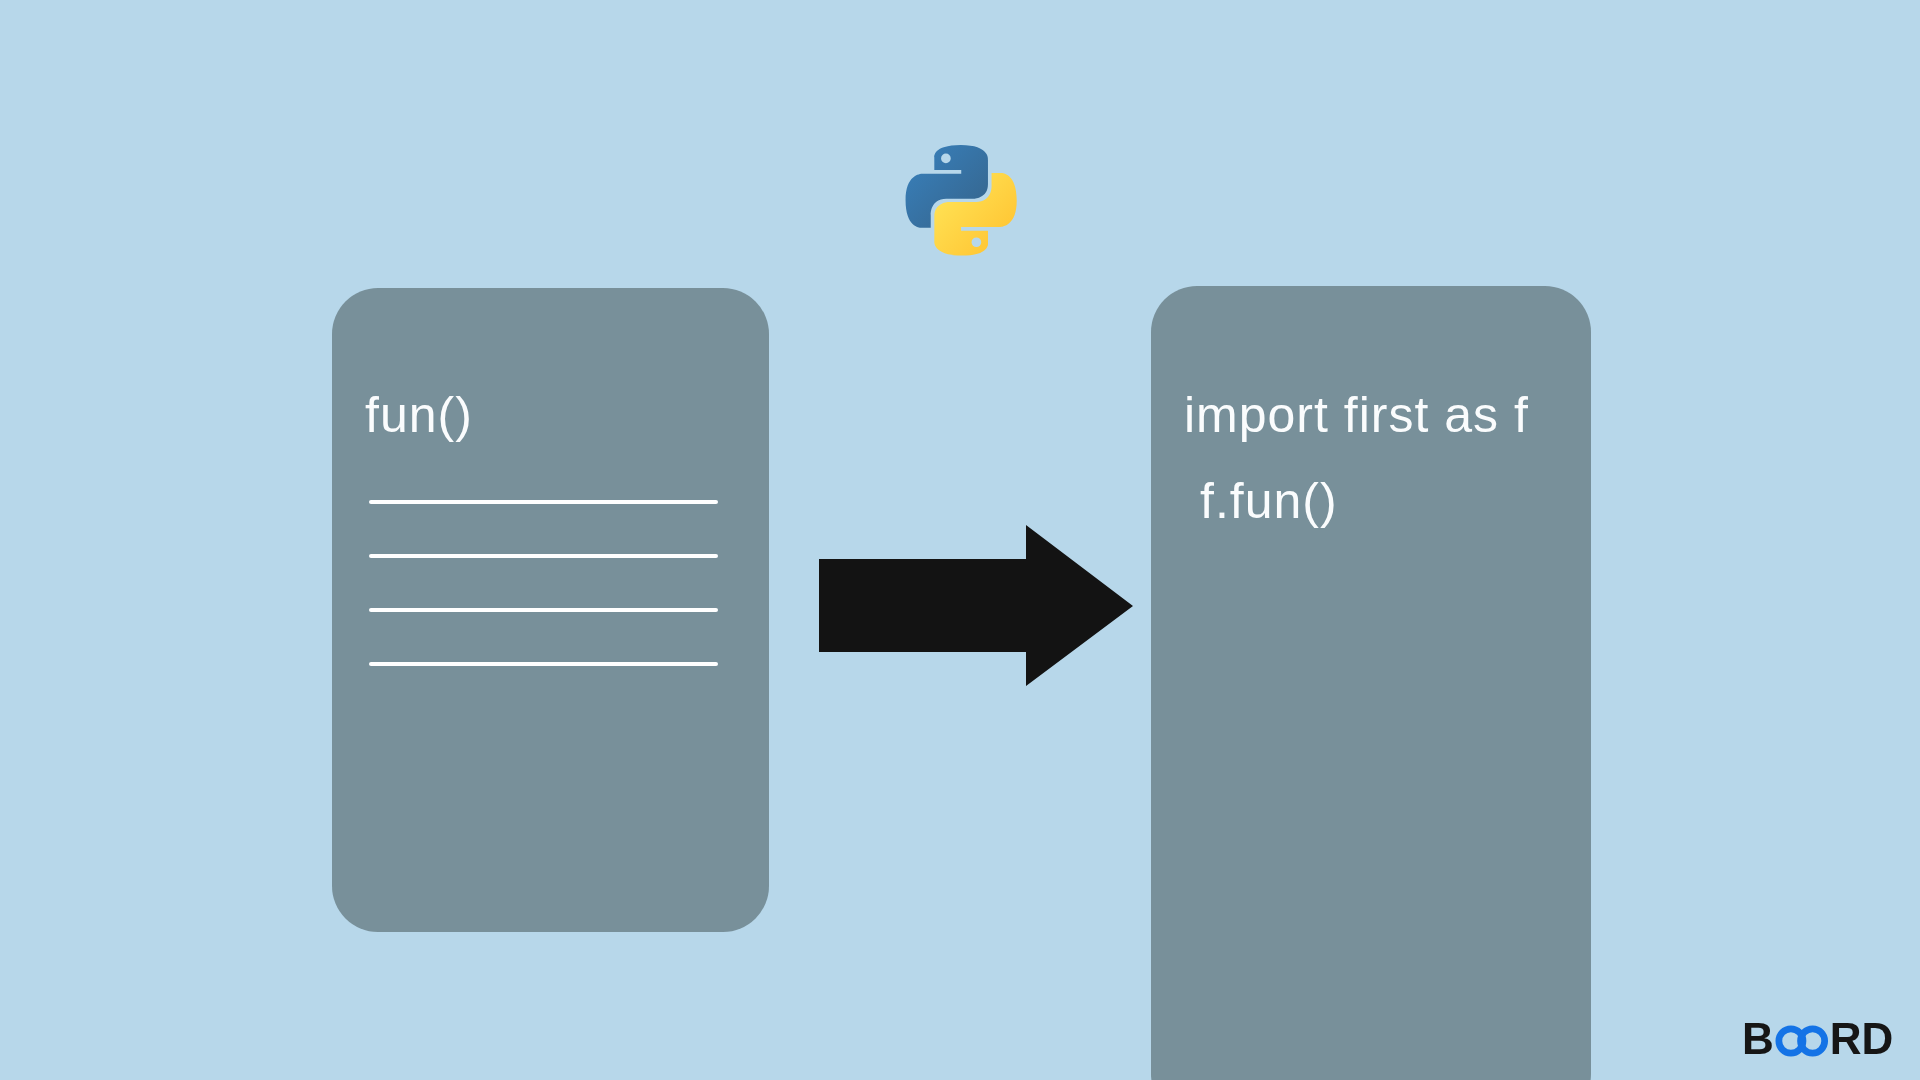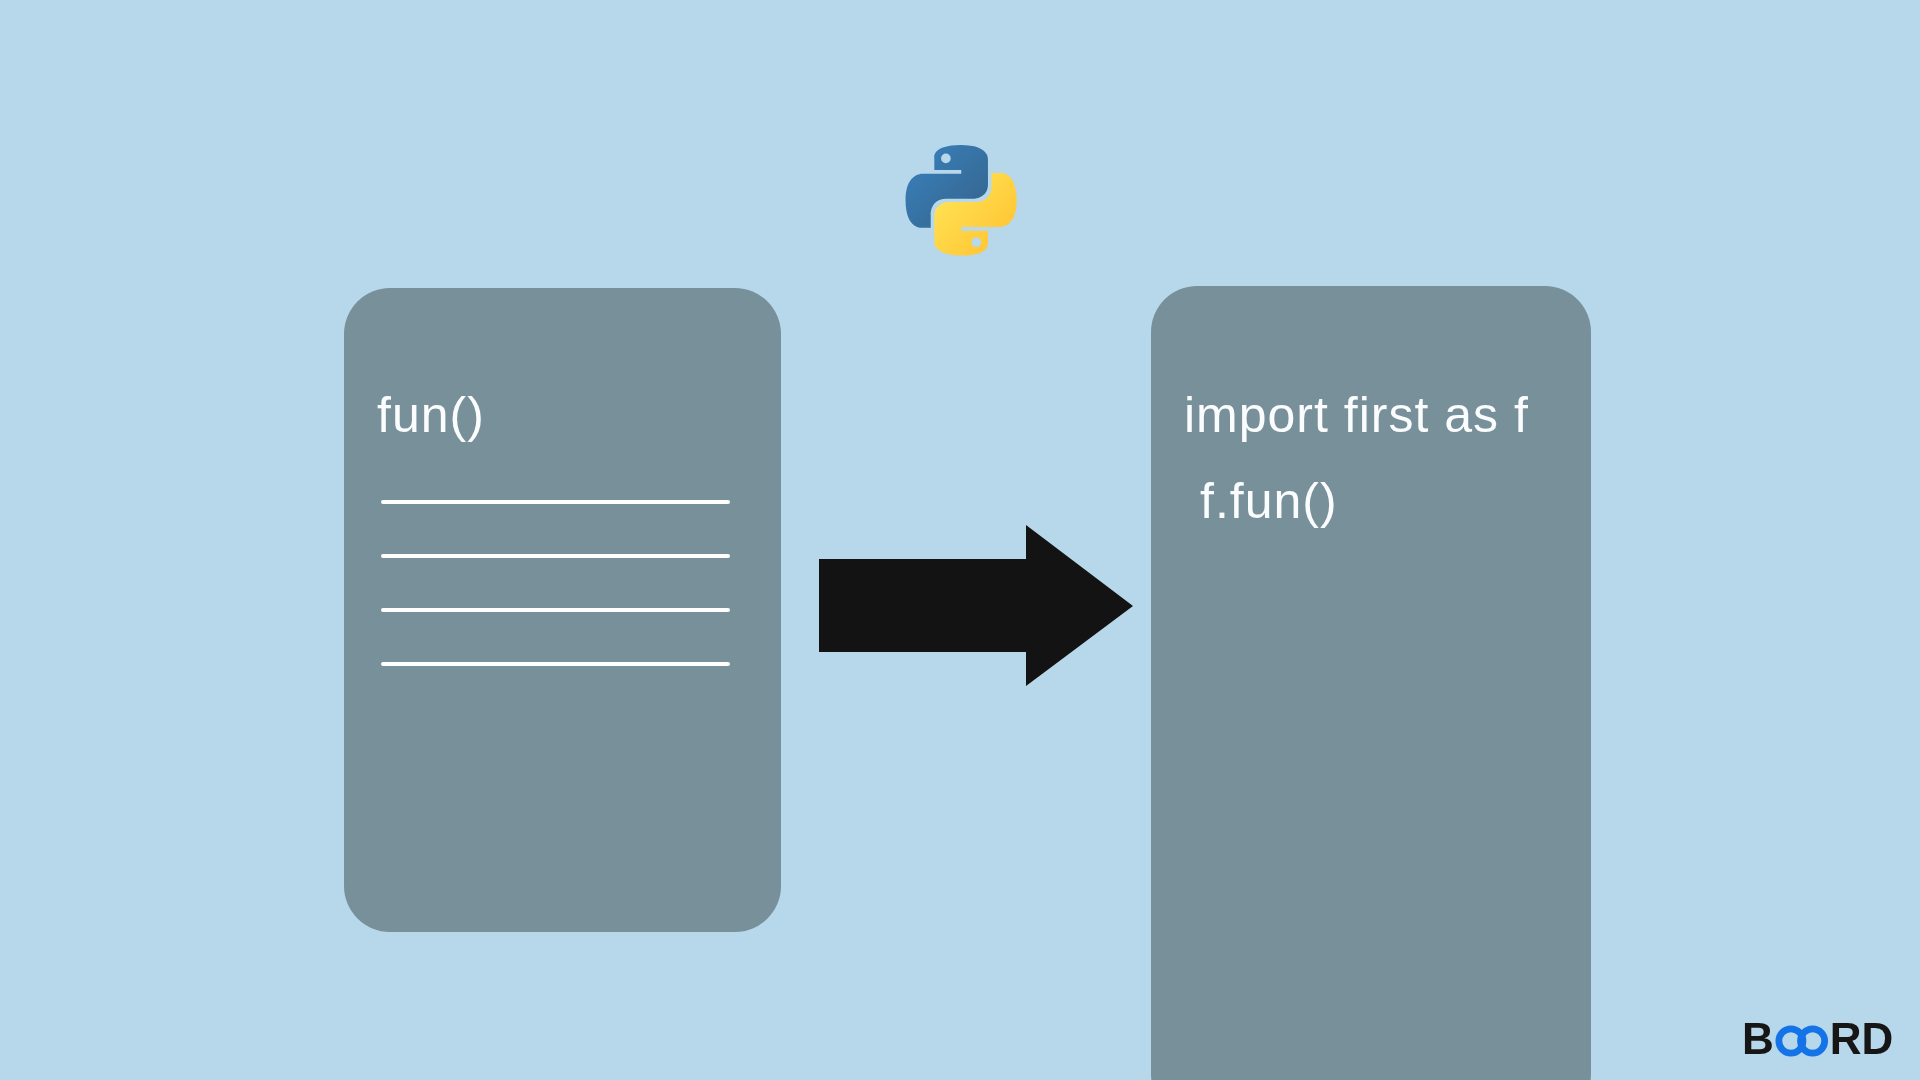--- a/index.html
+++ b/index.html
@@ -35,21 +35,21 @@
   .s-blue1{stop-color:var(--py-blue);}
   .s-blue2{stop-color:var(--py-blue2);}
   .s-yel1{stop-color:var(--py-yellow);}
   .s-yel2{stop-color:var(--py-yellow2);}
   .card{
     position:absolute;
     background:var(--card);
     border-radius:46px;
   }
   .card-left{
-    left:344px;top:288px;
+    left:332px;top:288px;
     width:437px;height:644px;
   }
   .card-right{
     left:1151px;top:286px;
     width:440px;height:834px;
   }
   .card-text{
     position:absolute;
     color:var(--card-text);
     font-size:50px;

